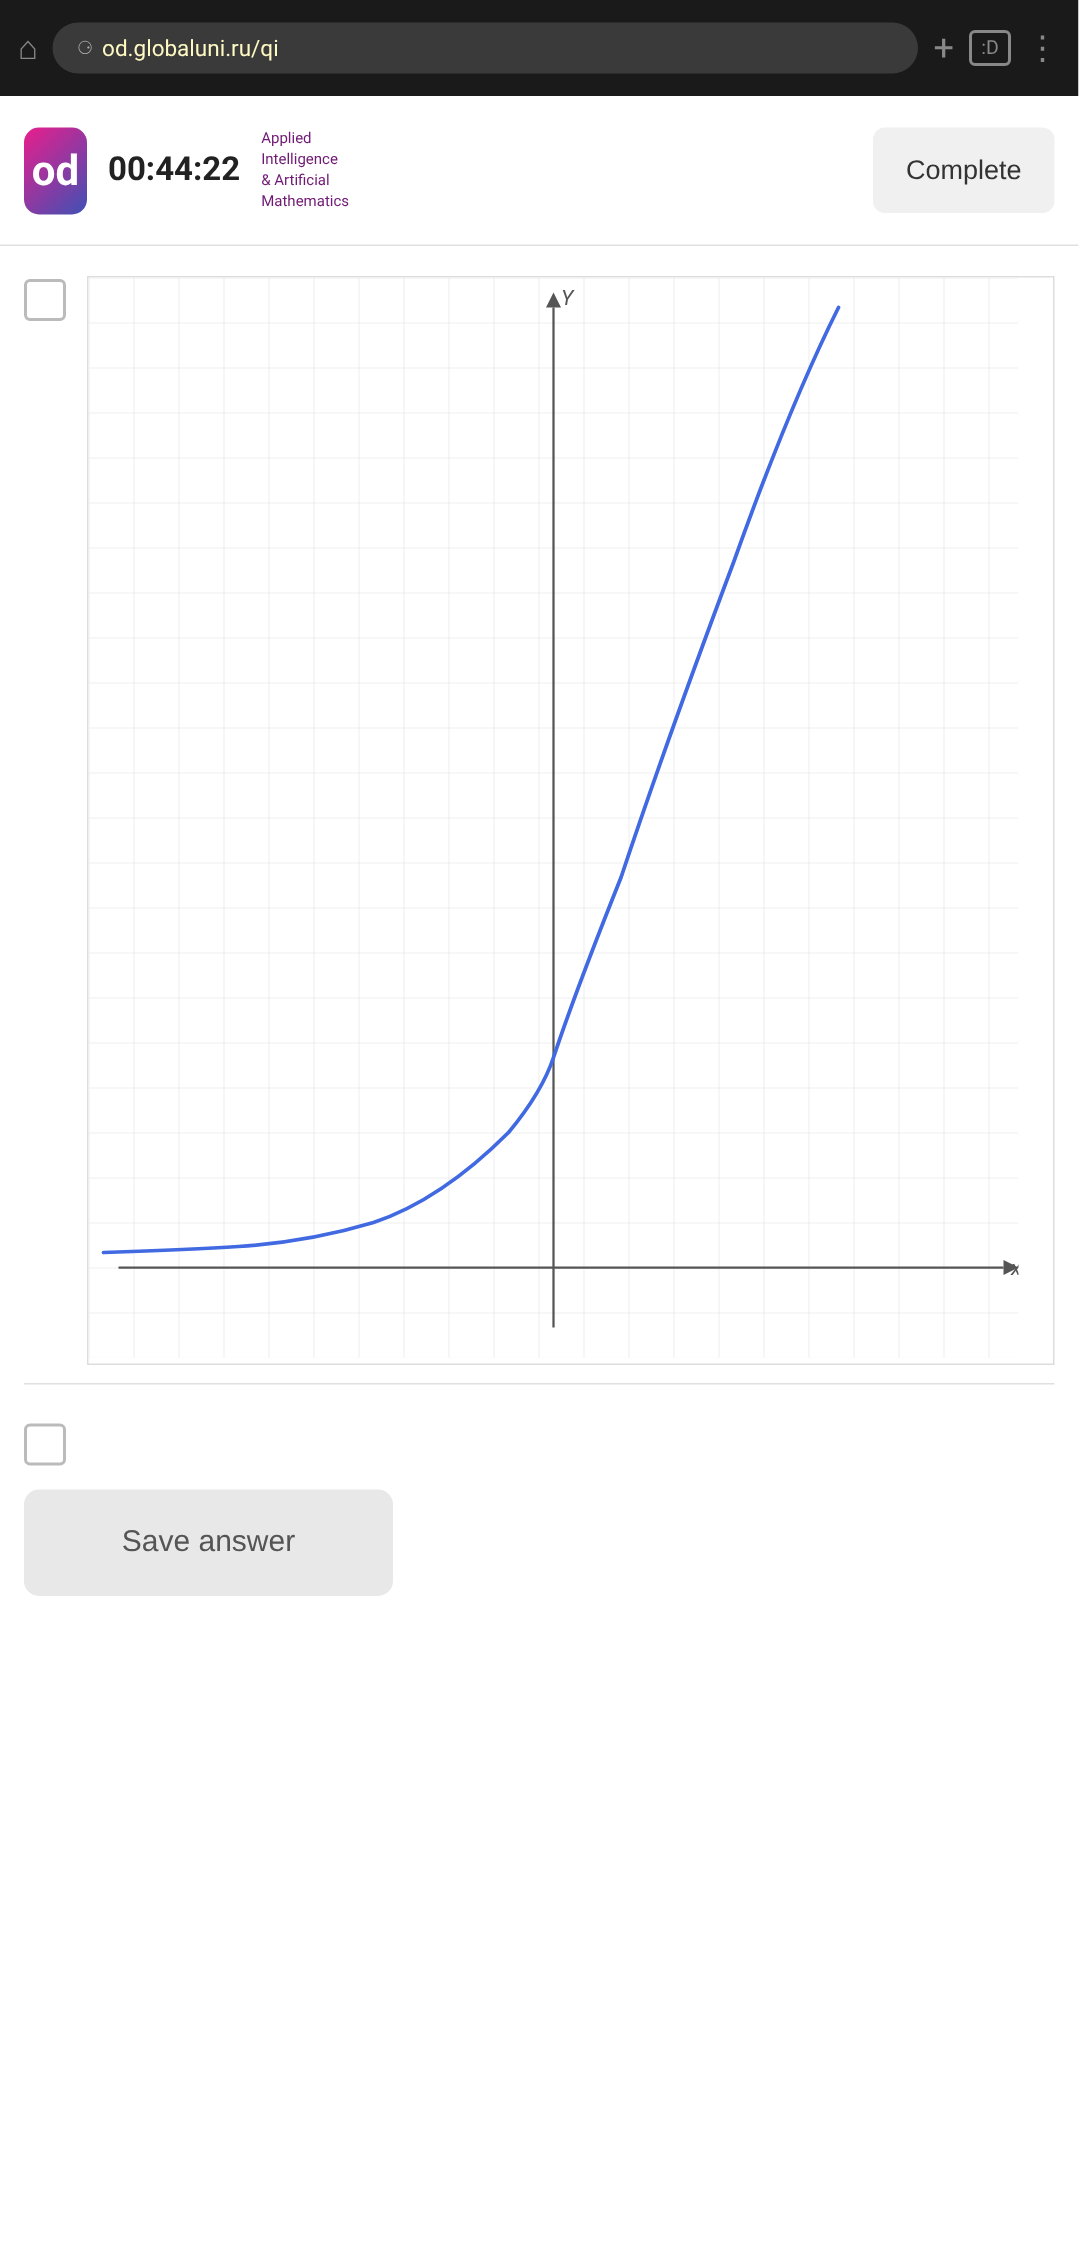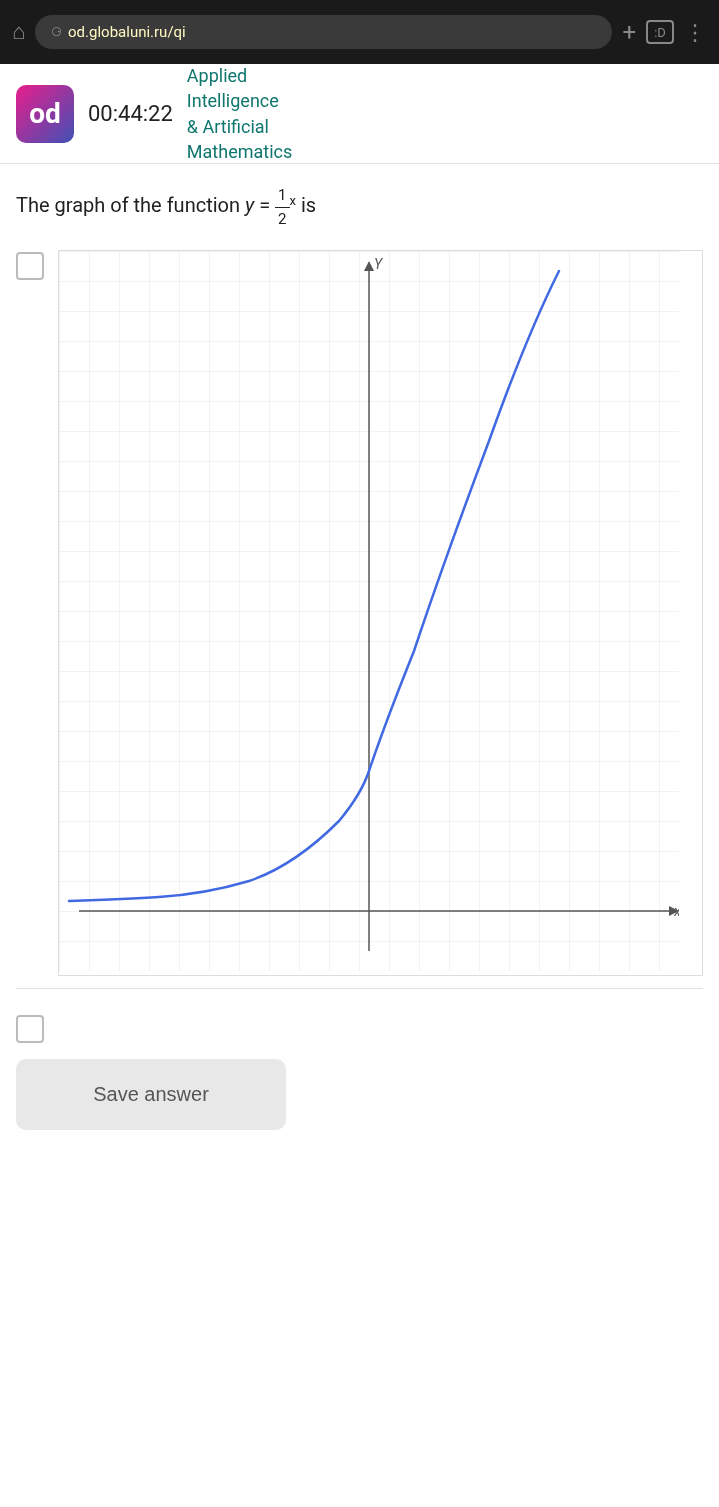--- a/index.html
+++ b/index.html
@@ -67,42 +67,42 @@
     .app-header {
       background: #fff;
       display: flex;
       align-items: center;
       padding: 12px 16px;
       border-bottom: 1px solid #e0e0e0;
       gap: 14px;
       height: 100px;
     }
     .app-logo {
-      width: 58px;
+      width: 42px;
       height: 58px;
       border-radius: 10px;
       background: linear-gradient(135deg, #e91e8c, #3f51b5);
       display: flex;
       align-items: center;
       justify-content: center;
       color: #fff;
       font-size: 28px;
       font-weight: bold;
       flex-shrink: 0;
     }
     .app-timer {
       font-size: 22px;
-      font-weight: 400;
+      font-weight: 700;
       color: #222;
       flex-shrink: 0;
     }
     .app-subject {
       flex: 1;
-      font-size: 18px;
-      color: #0f766e;
+      font-size: 10px;
+      color: #701a75;
       line-height: 1.4;
     }
     .complete-btn {
       background: #f0f0f0;
       border: none;
       border-radius: 8px;
       padding: 18px 22px;
       font-size: 18px;
       color: #333;
       font-weight: 500;
@@ -157,21 +157,21 @@
       background: #fff;
     }
     .save-btn {
       background: #e8e8e8;
       border: none;
       border-radius: 10px;
       padding: 24px 40px;
       font-size: 20px;
       color: #555;
       cursor: pointer;
-      width: 270px;
+      width: 246px;
       text-align: center;
     }
 
     
     .option-row-2 {
       display: flex;
       align-items: flex-start;
       padding: 12px 16px 0 16px;
     }
   </style>
@@ -195,34 +195,25 @@
   <div class="app-logo">
     <span>od</span>
   </div>
   <div class="app-timer">00:44:22</div>
   <div class="app-subject">
     <span>Applied</span><br>
     <span>Intelligence</span><br>
     <span>&amp; Artificial</span><br>
     <span>Mathematics</span>
   </div>
+  <button class="complete-btn">Complete</button>
 </div>
 
 <div class="content">
 
-  <div class="question-text">
-    <span>The graph of the function </span>
-    <span class="math"><em>y</em></span>
-    <span> = </span>
-    <span style="display:inline-flex; flex-direction:column; align-items:center; vertical-align:middle; font-size:16px;">
-      <span style="border-bottom:1.5px solid #222; padding:0 3px; font-size:15px;">1</span>
-      <span style="padding:0 3px; font-size:15px;">2</span>
-    </span><sup style="font-size:13px;">x</sup>
-    <span> is</span>
-  </div>
 
   <div class="option-row">
     <div class="option-checkbox"></div>
     <div style="flex:1;">
 
       <div class="graph-container">
         <svg width="620" height="720" viewBox="0 0 620 720" xmlns="http://www.w3.org/2000/svg">
 
           <defs>
             <pattern id="grid" width="30" height="30" patternUnits="userSpaceOnUse">

